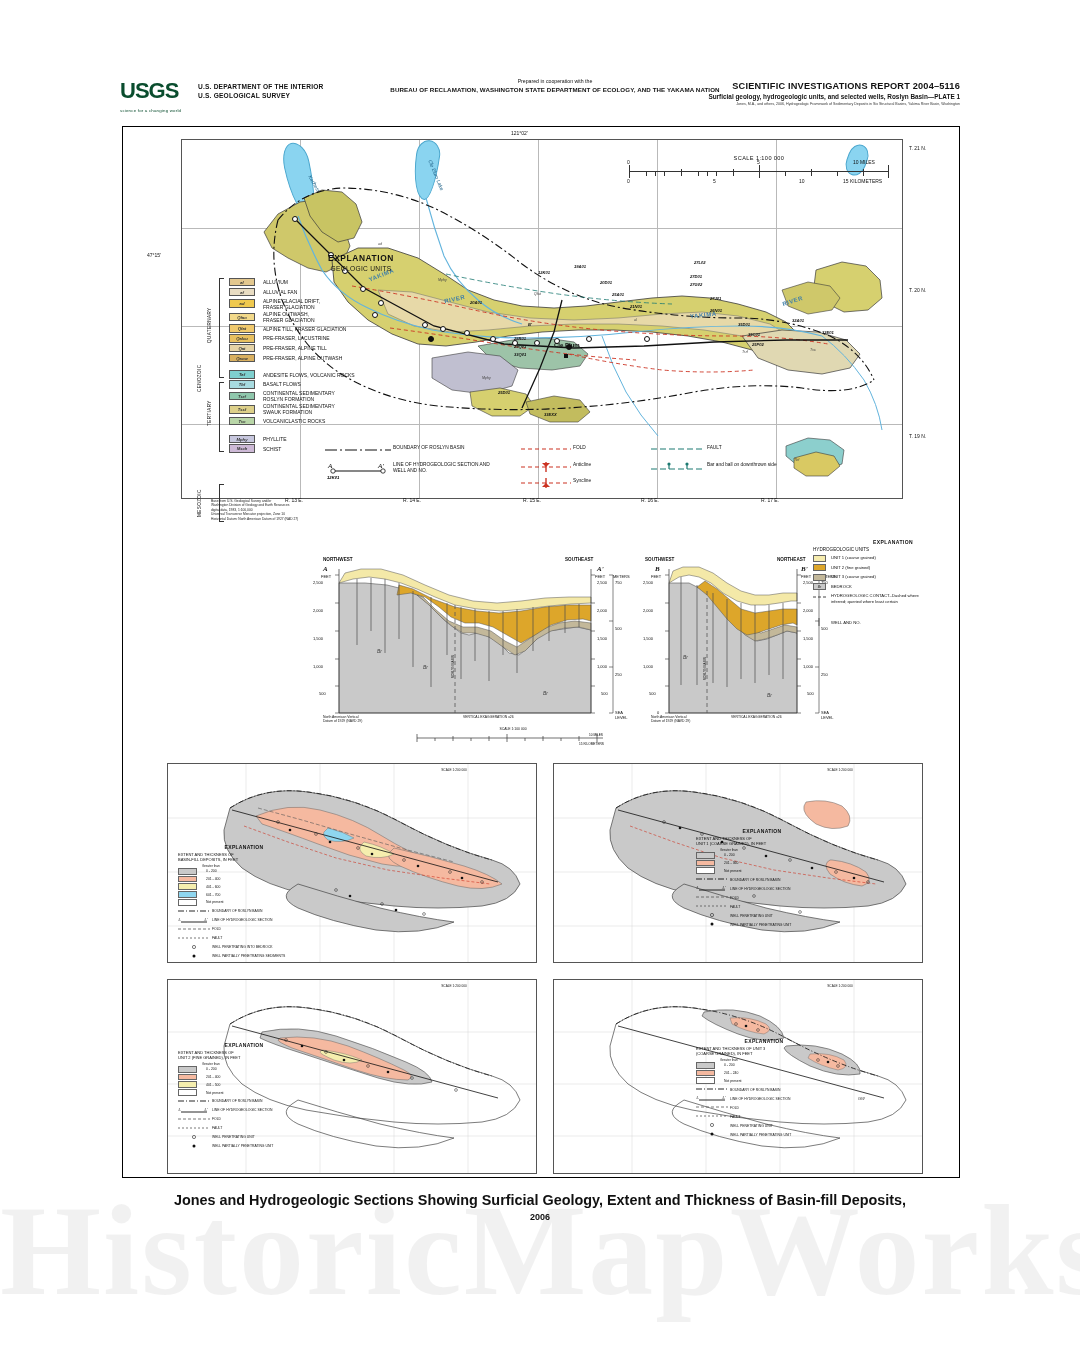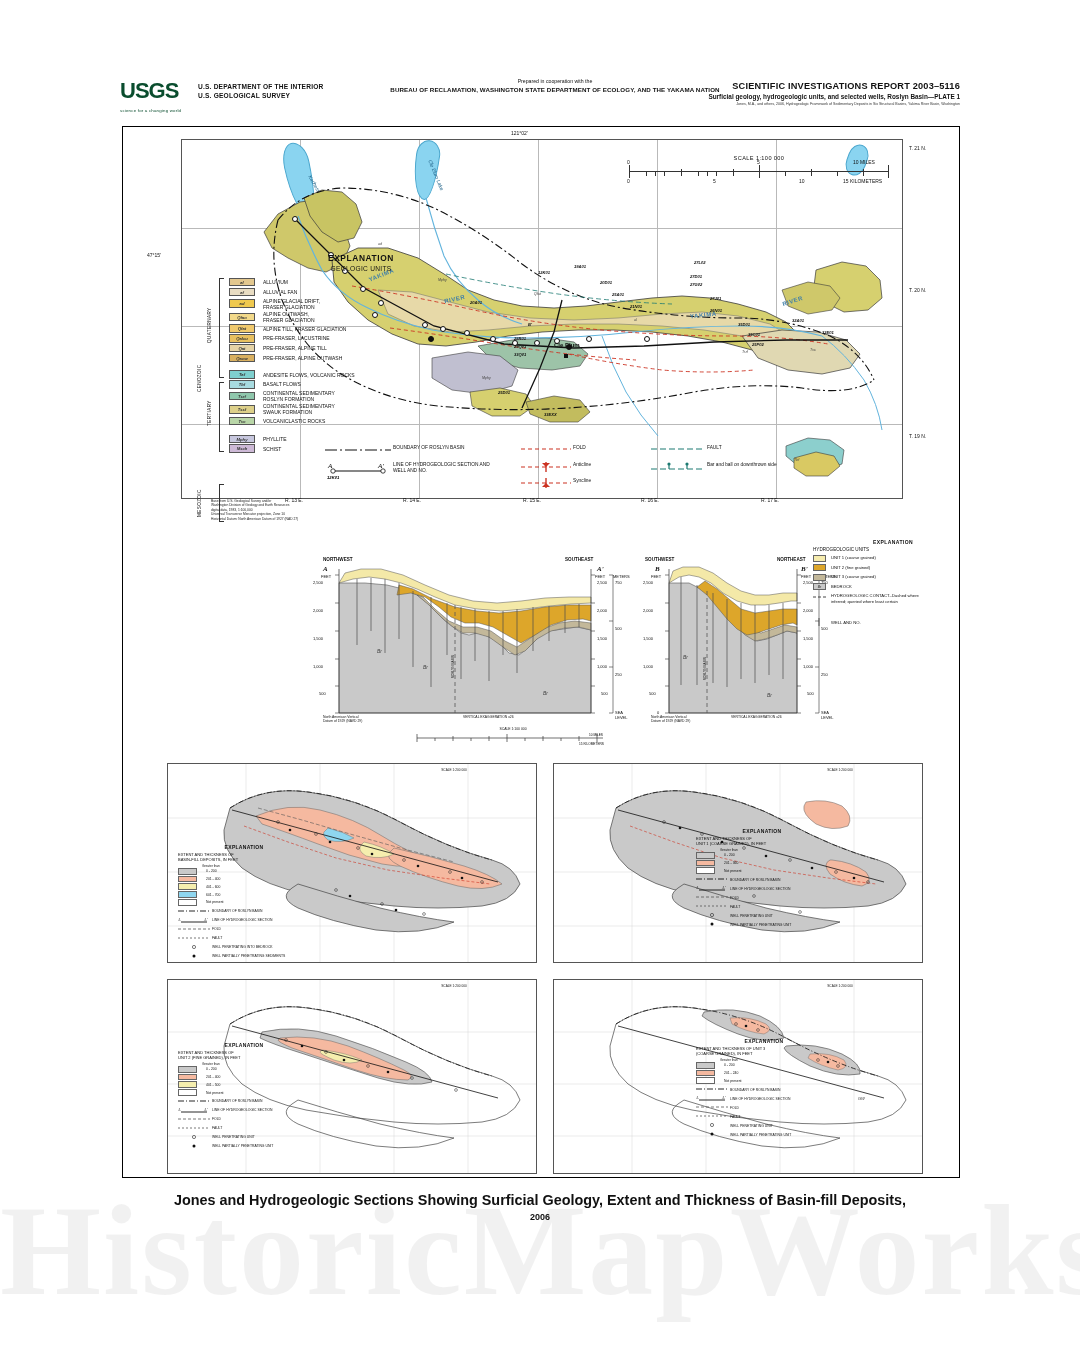--- a/index.html
+++ b/index.html
@@ -147,21 +147,21 @@
   </div>
   <div class="dept">
     <div>U.S. DEPARTMENT OF THE INTERIOR</div>
     <div>U.S. GEOLOGICAL SURVEY</div>
   </div>
   <div class="coop">
     <div class="c1">Prepared in cooperation with the</div>
     <div class="c2">BUREAU OF RECLAMATION, WASHINGTON STATE DEPARTMENT OF ECOLOGY, AND THE YAKAMA NATION</div>
   </div>
   <div class="sir">
-    <div class="s1">SCIENTIFIC INVESTIGATIONS REPORT 2003–5116</div>
+    <div class="s1">SCIENTIFIC INVESTIGATIONS REPORT 2004–5116</div>
     <div class="s2">Surficial geology, hydrogeologic units, and selected wells, Roslyn Basin—PLATE 1</div>
     <div class="s3">Jones, M.A., and others, 2006, Hydrogeologic Framework of Sedimentary Deposits in Six Structural Basins, Yakima River Basin, Washington</div>
   </div>
 </div>
 
 <div class="plate">
 
   <div class="mainmap">
     <div class="mapframe">
 

